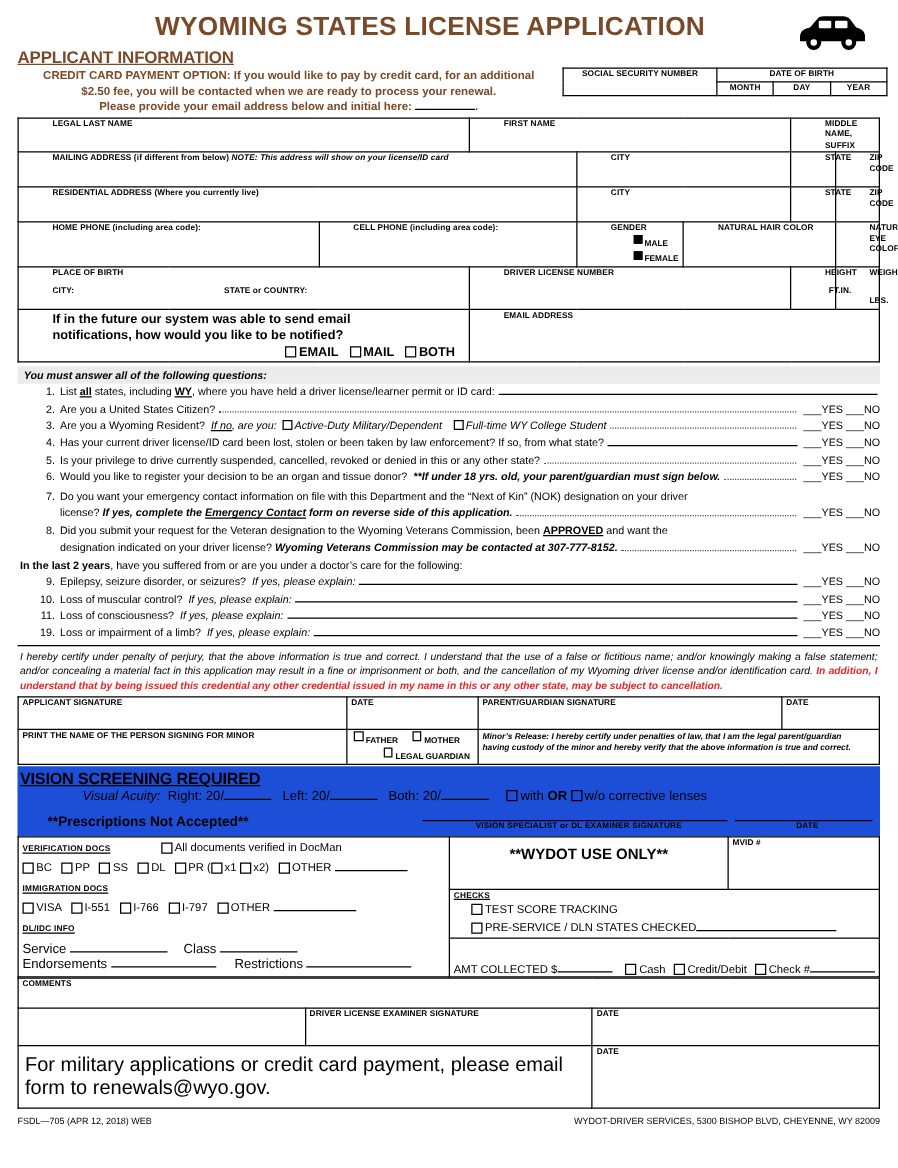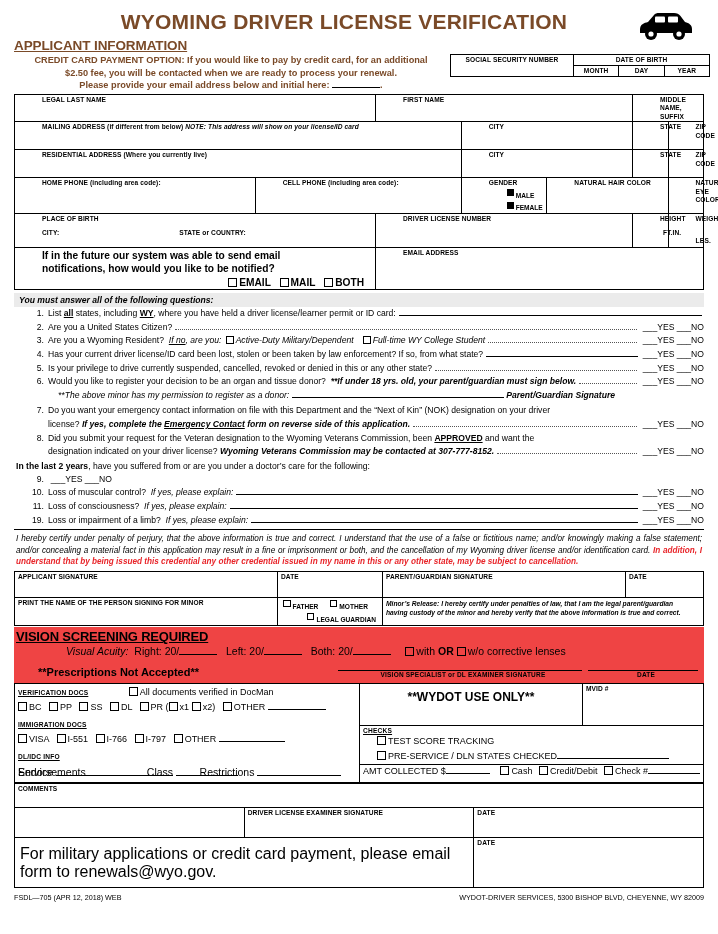--- a/index.html
+++ b/index.html
@@ -68,21 +68,21 @@
   
   .perjury{font-size:8.2px;font-style:italic;line-height:11.6px;text-align:justify;
            padding:3px 2px 3px 2px;margin-top:2px;border-top:1.6px solid #000;}
   .red{color:#e8252a;font-weight:bold;}
 
   
   .sigTbl{border:1.6px solid #000;}
   .minorTxt{font-size:6.7px;line-height:9px;font-style:italic;font-weight:bold;}
 
   
-  .vision{background:#ef4444;padding:2px 0 5px 0;margin-top:1px;}
+  .vision{background:#1d4ed8;padding:2px 0 5px 0;margin-top:1px;}
   .visionHd{font-size:13px;font-weight:bold;text-decoration:underline;padding-left:2px;letter-spacing:-.2px;}
   .vLine{font-size:10.5px;padding-left:52px;line-height:15px;white-space:nowrap;}
   .ul{display:inline-block;border-bottom:1.2px solid #000;}
   .small{font-size:7.8px;}
   .presc{display:flex;align-items:flex-end;padding-top:7px;}
   .prescTxt{font-size:11px;font-weight:bold;padding-left:24px;width:300px;flex:0 0 300px;}
   .vsCol{flex:1 1 auto;text-align:center;}
   .vsRule{border-top:1px solid #000;margin:0 6px 0 0;}
   .vsLbl{font-size:6.5px;font-weight:bold;letter-spacing:.2px;}
 
@@ -95,21 +95,21 @@
   .svcRow{font-size:10.5px;line-height:17px;}
   .footerLine{font-size:16px;padding:6px 2px;}
   .fsdl{display:flex;justify-content:space-between;font-size:7.2px;padding-top:5px;}
 </style>
 </head>
 <body>
 
 <div class="page">
 
   <div class="hdr">
-    <div class="title">WYOMING DRIVER LICENSE VERIFICATION</div>
+    <div class="title">WYOMING STATES LICENSE APPLICATION</div>
     <svg class="car" viewBox="0 0 64 34">
       <path d="M6 22 C6 16 10 15 14 14 L20 7 C21 5.5 23 5 25 5 L40 5 C43 5 45 6 46.5 8 L51 14 C55 15 58 17 58 21 L58 25 L6 25 Z" fill="#000"></path>
       <rect x="21" y="8.5" width="10" height="6" rx="1" fill="#fff"></rect>
       <rect x="34" y="8.5" width="10" height="6" rx="1" fill="#fff"></rect>
       <circle cx="17" cy="26" r="6" fill="#000"></circle>
         <circle cx="17" cy="26" r="2.6" fill="#fff"></circle>
       <circle cx="45" cy="26" r="6" fill="#000"></circle>
         <circle cx="45" cy="26" r="2.6" fill="#fff"></circle>
     </svg>
   </div>
@@ -301,25 +301,20 @@
 
     <div class="q">
       <span class="qn">6.</span>
       <span class="qb fl">
         <span style="white-space:nowrap;"><span>Would you like to register your decision to be an organ and tissue donor?</span>&nbsp; <span class="bi">**If under 18 yrs. old, your parent/guardian must sign below.</span></span>
         <span class="dots"></span>
       </span>
       <span class="yn">___<span>YES</span> ___<span>NO</span></span>
     </div>
 
-    <div class="sub2">
-      <span class="it" style="white-space:nowrap;">**The above minor has my permission to register as a donor:</span>
-      <span class="line" style="max-width:212px;"></span>
-      <span class="bi" style="white-space:nowrap;">Parent/Guardian Signature</span>
-    </div>
 
     <div class="q" style="margin-top:2px;">
       <span class="qn">7.</span>
       <span class="qb">
         <div>Do you want your emergency contact information on file with this Department and the “Next of Kin” (NOK) designation on your driver</div>
         <div class="fl">
           <span style="white-space:nowrap;"><span>license?  </span><span class="bi">If yes, complete the </span><span class="bi u">Emergency Contact</span><span class="bi"> form on reverse side of this application.</span></span>
           <span class="dots"></span>
         </div>
       </span>
@@ -335,20 +330,24 @@
           <span class="dots"></span>
         </div>
       </span>
       <span class="yn" style="align-self:flex-end;">___<span>YES</span> ___<span>NO</span></span>
     </div>
 
     <div class="inlast"><span class="b">In the last 2 years</span><span>, have you suffered from or are you under a doctor’s care for the following:</span></div>
 
     <div class="q">
       <span class="qn">9.</span>
+      <span class="qb fl">
+        <span style="white-space:nowrap;"><span>Epilepsy, seizure disorder, or seizures?</span>&nbsp; <span class="it">If yes, please explain:</span></span>
+        <span class="line"></span>
+      </span>
       <span class="yn">___<span>YES</span> ___<span>NO</span></span>
     </div>
 
     <div class="q">
       <span class="qn">10.</span>
       <span class="qb fl">
         <span style="white-space:nowrap;"><span>Loss of muscular control?</span>&nbsp; <span class="it">If yes, please explain:</span></span>
         <span class="line"></span>
       </span>
       <span class="yn">___<span>YES</span> ___<span>NO</span></span>
@@ -483,35 +482,35 @@
       <td colspan="2" style="height:34px;">
         <div class="uhd">CHECKS</div>
         <div style="font-size:9px;line-height:15px;padding-left:14px;">
           <div><span class="cb" style="width:7px;height:7px;"></span><span>TEST SCORE TRACKING</span></div>
           <div><span class="cb" style="width:7px;height:7px;"></span><span>PRE-SERVICE / DLN STATES CHECKED</span><span class="blank" style="width:112px;"></span></div>
         </div>
       </td>
     </tr>
     <tr>
       <td colspan="2" style="height:16px;border-top:none;">
-        <div style="font-size:9px;padding-top:0;">
+        <div style="font-size:9px;padding-top:18px;">
           <span>AMT COLLECTED $</span><span class="blank" style="width:44px;"></span>
           <span style="margin-left:8px;"><span class="cb" style="width:7px;height:7px;"></span><span>Cash</span></span>
           <span style="margin-left:4px;"><span class="cb" style="width:7px;height:7px;"></span><span>Credit/Debit</span></span>
           <span style="margin-left:4px;"><span class="cb" style="width:7px;height:7px;"></span><span>Check #</span><span class="blank" style="width:52px;"></span></span>
         </div>
       </td>
     </tr>
   </tbody>
     </table>
 
   <div style="position:relative;margin-top:-17px;margin-left:4px;font-size:10.5px;height:17px;">
     <span>Endorsements</span>
     <span class="blank" style="width:84px;"></span>
-    <span style="margin-left:24px;">Restrictions</span>
+    <span style="margin-left:12px;">Restrictions</span>
     <span class="blank" style="width:84px;"></span>
   </div>
 
   <table style="border:1.6px solid #000;">
     <tbody>
         <tr>
       <td colspan="3" style="height:22px;">
             <span class="lbl">COMMENTS</span>
           </td>
     </tr>

